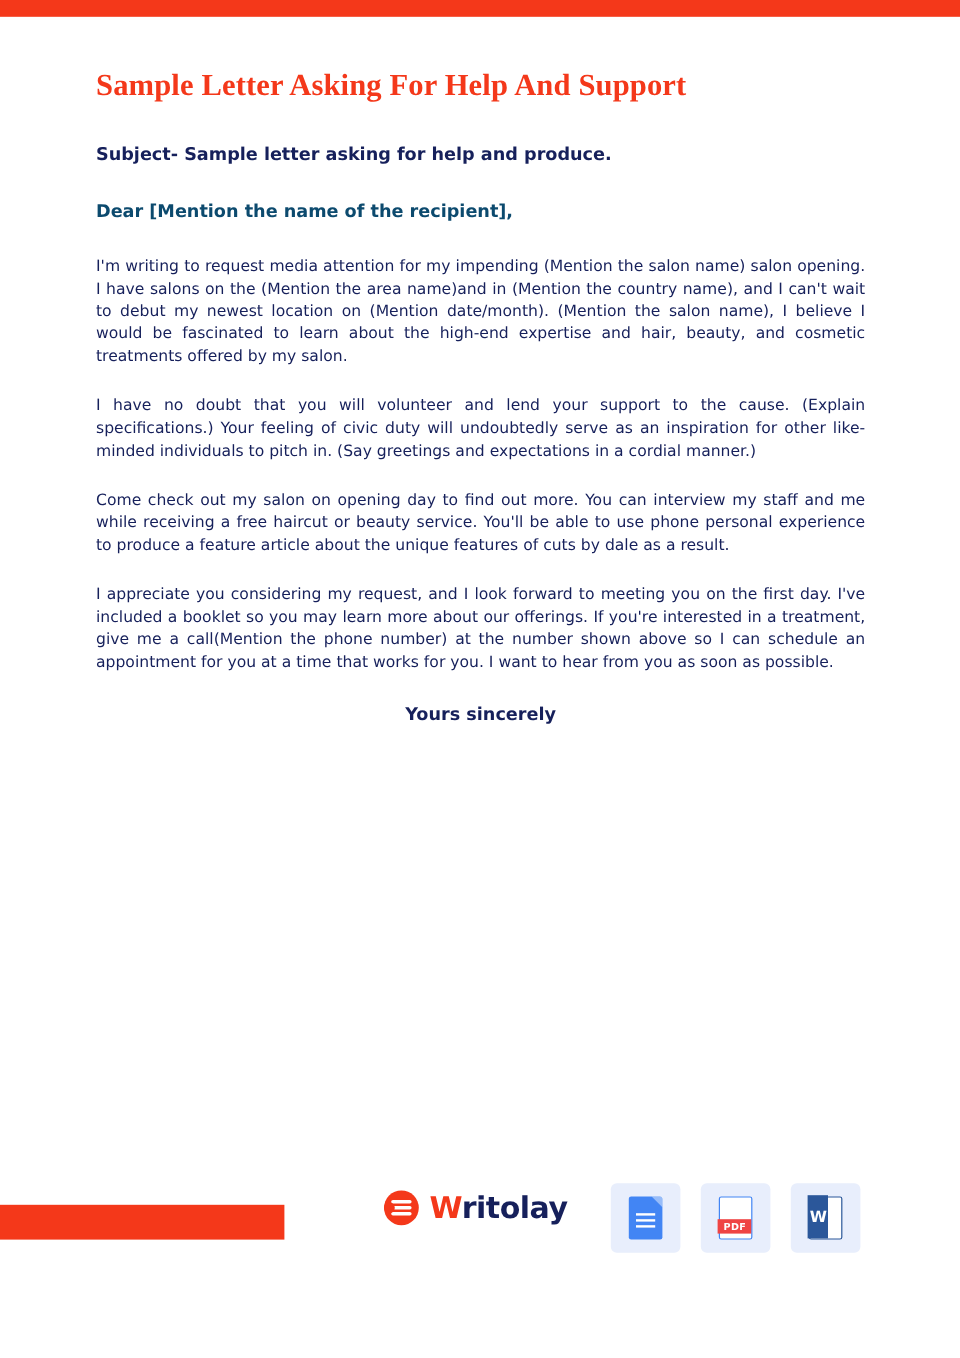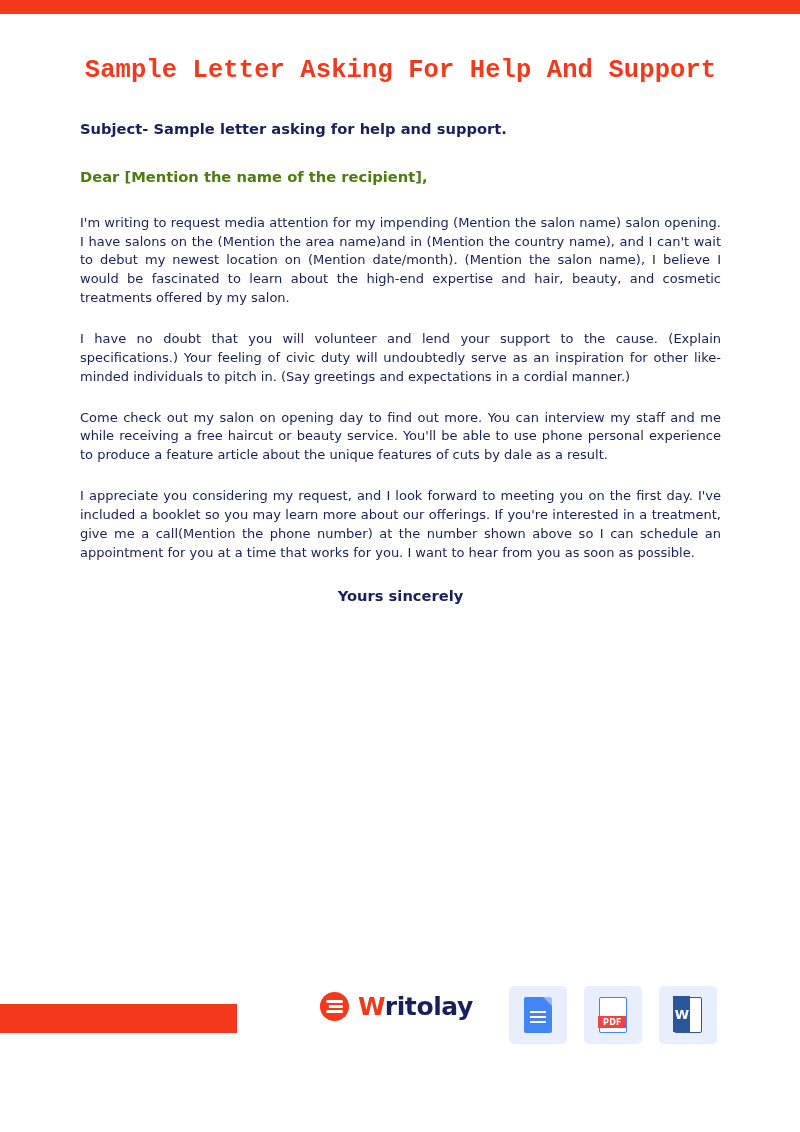--- a/index.html
+++ b/index.html
@@ -41,34 +41,33 @@
     width: 641px;
   }
 
   .doc-title {
     color: #f4381a;
     font-size: 25.5px;
     font-weight: bold;
     letter-spacing: 0.1px;
     line-height: 1.2;
     margin: 0 0 32px 0;
-    font-family: Liberation Mono, monospace;
-    text-align: center;
+    font-family: Liberation Serif, serif;
   }
 
   .subject-line {
     color: #16205b;
     font-size: 14.7px;
     font-weight: bold;
     margin: 0 0 28px 0;
     line-height: 1.4;
   }
 
   .salutation {
-    color: #4d7c0f;
+    color: #0c4a6e;
     font-size: 14.7px;
     font-weight: bold;
     margin: 0 0 26px 0;
     line-height: 1.4;
   }
 
   .para {
     color: #16205b;
     font-size: 13px;
     font-weight: normal;
@@ -252,21 +251,21 @@
 <body>
 
 <div class="page">
 
   <div class="top-bar"></div>
 
   <div class="content">
 
     <h1 class="doc-title">Sample Letter Asking For Help And Support</h1>
 
-    <p class="subject-line">Subject- Sample letter asking for help and support.</p>
+    <p class="subject-line">Subject- Sample letter asking for help and produce.</p>
 
     <p class="salutation">Dear [Mention the name of the recipient],</p>
 
     <p class="para">I'm writing to request media attention for my impending (Mention the salon name) salon opening. I have salons on the (Mention the area name)and in (Mention the country name), and I can't wait to debut my newest location on (Mention date/month). (Mention the salon name), I believe I would be fascinated to learn about the high-end expertise and hair, beauty, and cosmetic treatments offered by my salon.</p>
     <p class="para">I have no doubt that you will volunteer and lend your support to the cause. (Explain  specifications.) Your feeling of civic duty will undoubtedly serve as an inspiration for other like-minded individuals to pitch in. (Say  greetings and expectations in a cordial manner.)</p>
     <p class="para">Come check out my salon on opening day to find out more. You can interview my staff and me while receiving a free haircut or beauty service. You'll be able to use phone personal experience to produce a feature article about the unique features of cuts by dale as a result.</p>
     <p class="para">I appreciate you considering my request, and I look forward to meeting you on the first day. I've included a booklet so you may learn more about our offerings. If you're interested in a treatment, give me a call(Mention the phone number) at the number shown above so I can schedule an appointment for you at a time that works for you. I want to hear from you as soon as possible.</p>
 
     <p class="closing">Yours sincerely</p>
 

